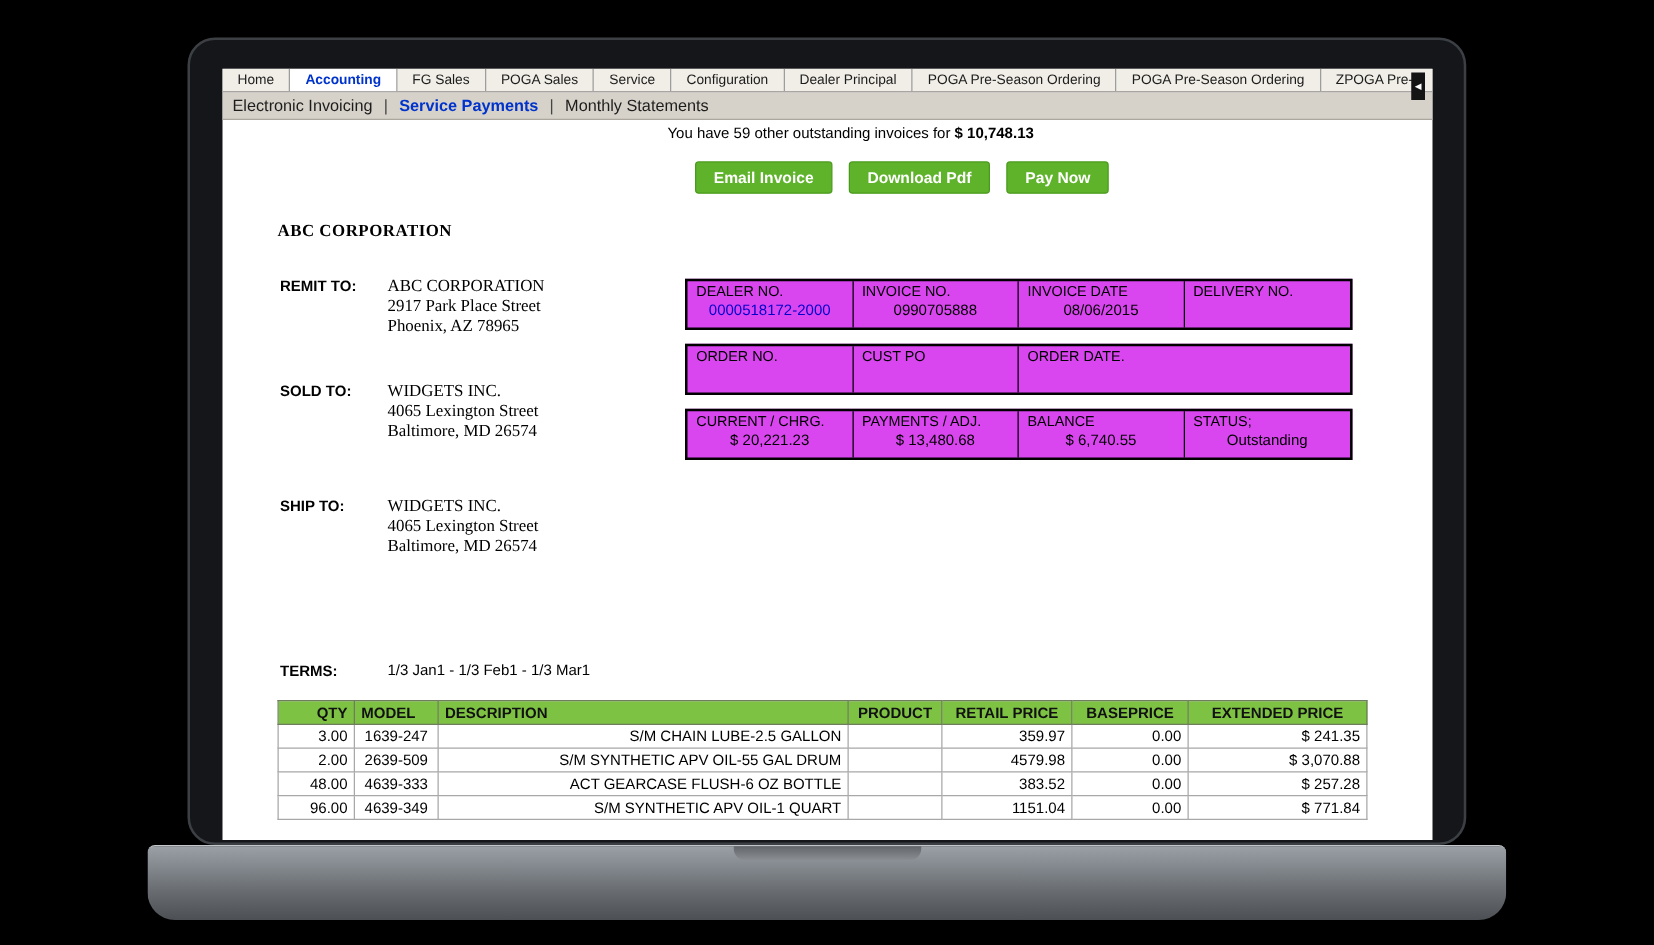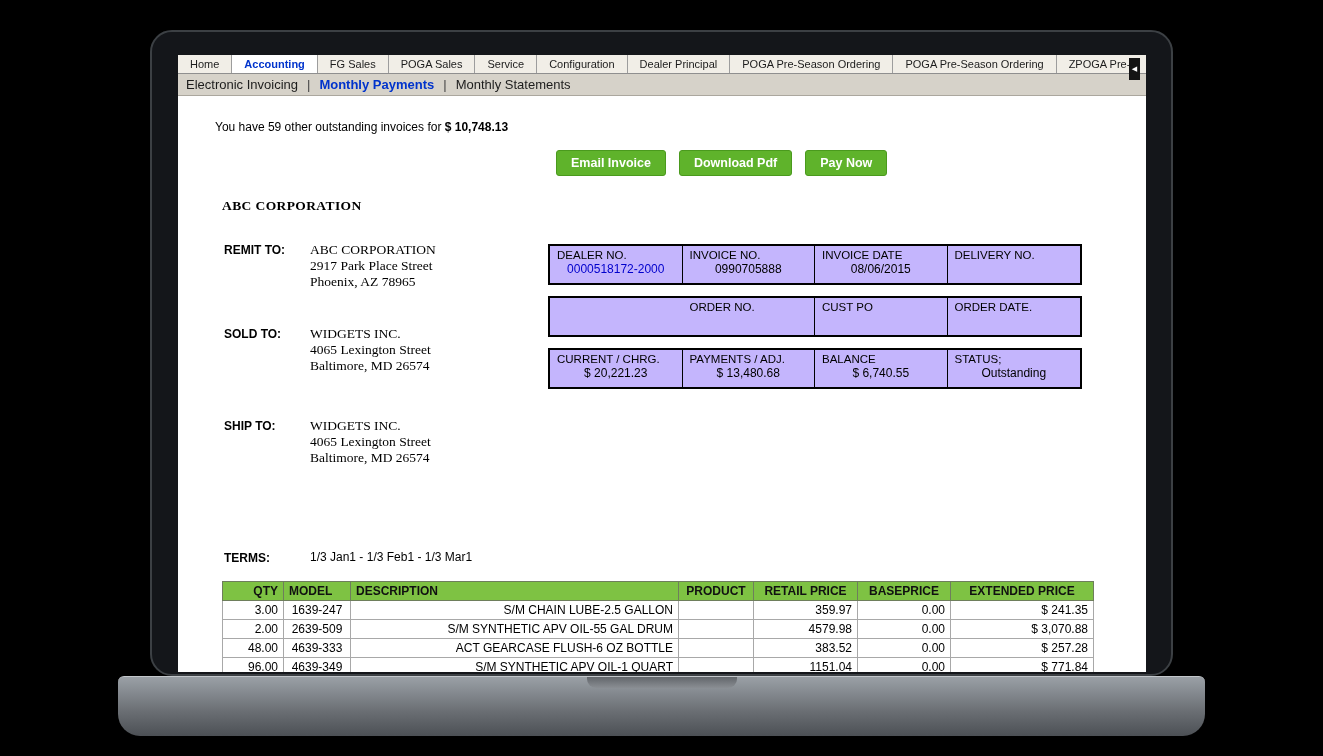--- a/index.html
+++ b/index.html
@@ -28,42 +28,42 @@
   .tab-scroll-btn { position:absolute; right:6px; top:3px; width:11px; height:22px;
       background:#141414; color:#fff; font-size:7px; display:flex; align-items:center;
       justify-content:center; cursor:pointer; z-index:5; }
   .subnav { height:22px; background:#d6d2c9; border-bottom:1px solid #aba79e;
       display:flex; align-items:center; font-size:13px; padding-left:8px; gap:9px; }
   .subnav-item { color:#1c1c1c; cursor:pointer; }
   .subnav-item.selected { color:#0033cc; font-weight:bold; }
   .subnav-sep { color:#444; }
 
   
-  .summary-line { margin:24px 0 0 37px; font-size:12px; color:#000; }
+  .summary-line { margin:3px 0 0 37px; font-size:12px; color:#000;text-align:center; }
   .summary-line b { font-weight:bold; }
   .actions { margin:16px 0 0 378px; display:flex; gap:13px; }
   .btn-green { background:#5fb32b; border:1px solid #4a9a1d; border-radius:3px;
       color:#fff; font-weight:bold; font-size:12.5px; padding:5px 14px; cursor:pointer;
       font-family:"Liberation Sans", sans-serif; }
 
   .company-heading { margin:22px 0 0 44px; font-family:"Liberation Serif", serif;
       font-weight:bold; font-size:13.5px; letter-spacing:.4px; color:#000; }
 
   
   .invoice-region { position:relative; margin-top:28px; height:300px; }
   .addr-block { position:absolute; display:flex; }
   .addr-label { width:86px; font-size:12px; font-weight:bold; color:#000; padding-top:1px; }
   .addr-lines { font-family:"Liberation Serif", serif; font-size:13.5px; line-height:16px; color:#000; }
   .remit { left:46px; top:0; }
   .sold  { left:46px; top:84px; }
   .ship  { left:46px; top:176px; }
 
   .info-boxes { position:absolute; left:370px; top:2px; width:534px;
       display:flex; flex-direction:column; gap:11px; }
-  .info-box { display:flex; border:2px solid #000; height:41px; background:#c4b5fd;justify-content:flex-end; }
+  .info-box { display:flex; border:2px solid #000; height:41px; background:#d946ef; }
   .info-cell { width:25%; border-right:1px solid #000; padding:3px 7px; overflow:hidden; }
   .info-cell:last-child { border-right:none; }
   .info-cell .lbl { font-size:11.5px; color:#000; }
   .info-cell .val { font-size:12px; color:#000; text-align:center; margin-top:1px; }
   .info-cell .val a { color:#0000cc; cursor:pointer; }
 
   
   .terms-row { display:flex; margin:8px 0 0 46px; }
   .terms-row .addr-label { width:86px; }
   .terms-val { font-size:12px; color:#000; }
@@ -104,21 +104,21 @@
       <div class="tab">Dealer Principal</div>
       <div class="tab">POGA Pre-Season Ordering</div>
       <div class="tab">POGA Pre-Season Ordering</div>
       <div class="tab">ZPOGA Pre-S</div>
     </div>
     <div class="tab-scroll-btn">◀</div>
 
     <div class="subnav">
       <span class="subnav-item">Electronic Invoicing</span>
       <span class="subnav-sep">|</span>
-      <span class="subnav-item selected">Monthly Payments</span>
+      <span class="subnav-item selected">Service Payments</span>
       <span class="subnav-sep">|</span>
       <span class="subnav-item">Monthly Statements</span>
     </div>
 
     <div class="summary-line">
       <span>You have 59 other outstanding invoices for </span><b>$ 10,748.13</b>
     </div>
 
     <div class="actions">
       <button class="btn-green">Email Invoice</button>

